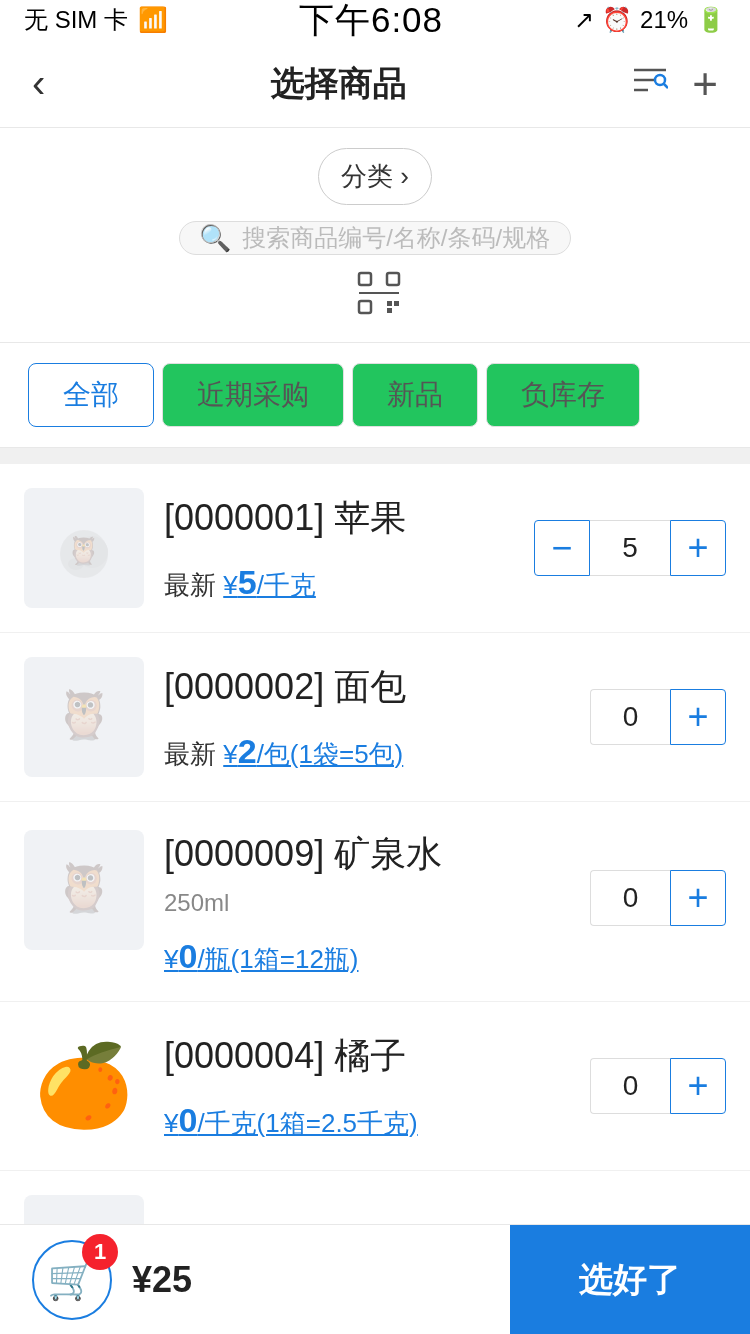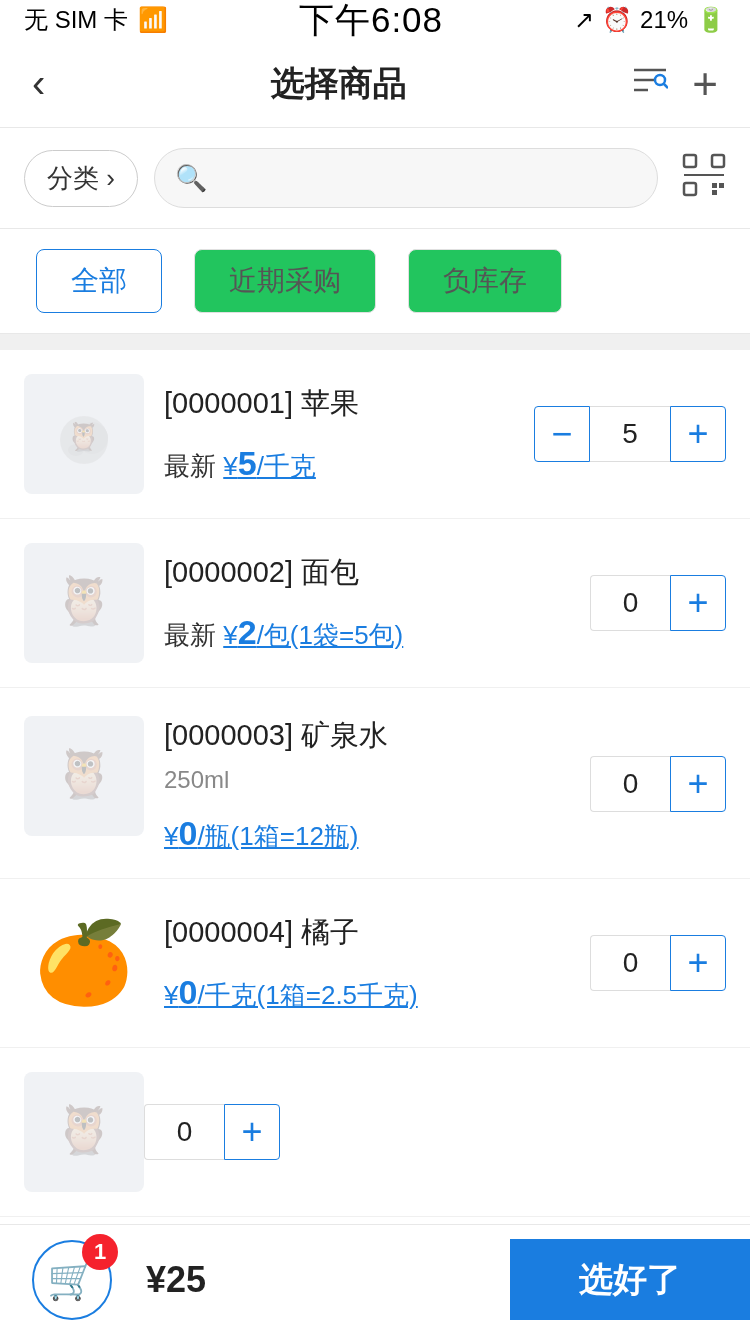--- a/index.html
+++ b/index.html
@@ -45,20 +45,21 @@
     .nav-add-icon { font-size: 40px; color: #555; font-weight: 300; }
 
     
     .filter-row {
       background: #fff;
       padding: 20px 24px;
       display: flex;
       align-items: center;
       gap: 16px;
       border-bottom: 1px solid #e8e8e8;
+      flex-direction: column;
     }
     .category-btn {
       border: 1px solid #ccc;
       border-radius: 30px;
       padding: 10px 22px;
       font-size: 26px;
       color: #333;
       background: #fff;
       white-space: nowrap;
       cursor: pointer;
@@ -75,22 +76,22 @@
       gap: 10px;
     }
     .search-icon { color: #999; font-size: 26px; }
     .search-input-fake { color: #bbb; font-size: 24px; flex: 1; }
     .scan-icon { font-size: 30px; color: #555; margin-left: 8px; }
 
     
     .tabs {
       background: #fff;
       display: flex;
-      padding: 20px 36px;
-      gap: 32px;
+      padding: 20px 28px;
+      gap: 8px;
       border-bottom: 1px solid #e8e8e8;
     }
     .tab-btn {
       padding: 12px 34px;
       border-radius: 8px;
       font-size: 28px;
       cursor: pointer;
       border: 1.5px solid #e0e0e0;
       color: #555;
       background: #22c55e;
@@ -133,21 +134,21 @@
     .product-img svg { width: 72px; height: 72px; opacity: 0.25; }
     .product-img.orange-img {
       background: transparent;
     }
     .orange-emoji { font-size: 80px; line-height: 1; }
 
     .product-info {
       flex: 1;
       padding: 0 20px;
     }
-    .product-name { font-size: 29px; color: #222; font-weight: 500; margin-bottom: 10px; }
+    .product-name { font-size: 36px; color: #222; font-weight: 500; margin-bottom: 10px; }
     .product-spec { font-size: 24px; color: #888; margin-bottom: 8px; }
     .product-price { font-size: 26px; color: #333; margin-top: 20px; }
     .price-highlight { color: #1a7de0; font-size: 34px; font-weight: 700; }
     .price-underline { text-decoration: underline; color: #1a7de0; }
 
     .product-qty {
       display: flex;
       align-items: center;
       gap: 0;
       flex-shrink: 0;
@@ -247,25 +248,25 @@
       font-size: 22px;
       display: flex;
       align-items: center;
       justify-content: center;
       font-weight: 700;
     }
     .cart-total {
       font-size: 36px;
       font-weight: 700;
       color: #222;
-      margin-left: 34px;
+      margin-left: 20px;
     }
     .confirm-btn {
       width: 240px;
-      height: 81px;
+      height: 110px;
       background: #1a7de0;
       color: #fff;
       font-size: 34px;
       font-weight: 600;
       display: flex;
       align-items: center;
       justify-content: center;
       cursor: pointer;
       border: none;
       flex-shrink: 0;
@@ -302,37 +303,39 @@
       </svg>
     </span>
     <span class="nav-add-icon" style="font-size:44px;color:#555;font-weight:300;">+</span>
   </div>
 </div>
 
 <div class="filter-row">
   <button class="category-btn">分类 ›</button>
   <div class="search-bar">
     <span class="search-icon">🔍</span>
+    <span class="search-input-fake">搜索商品编号/名称/条码/规格</span>
   </div>
   <span class="scan-icon">
     <svg width="44" height="44" viewBox="0 0 44 44">
       <rect x="2" y="2" width="12" height="12" rx="2" fill="none" stroke="#555" stroke-width="2.5"></rect>
       <rect x="30" y="2" width="12" height="12" rx="2" fill="none" stroke="#555" stroke-width="2.5"></rect>
       <rect x="2" y="30" width="12" height="12" rx="2" fill="none" stroke="#555" stroke-width="2.5"></rect>
       <line x1="2" y1="22" x2="42" y2="22" stroke="#555" stroke-width="2"></line>
       <rect x="30" y="30" width="5" height="5" fill="#555"></rect>
       <rect x="37" y="30" width="5" height="5" fill="#555"></rect>
       <rect x="30" y="37" width="5" height="5" fill="#555"></rect>
     </svg>
   </span>
 </div>
 
 <div class="tabs">
   <button class="tab-btn active">全部</button>
   <button class="tab-btn">近期采购</button>
+  <button class="tab-btn">新品</button>
   <button class="tab-btn">负库存</button>
 </div>
 
 <div class="divider"></div>
 
 <div class="product-list">
 
   <div class="product-item">
     <div class="product-img">
       <svg viewBox="0 0 72 72" fill="none">
@@ -377,21 +380,21 @@
     </div>
   </div>
 
   <div class="product-item" style="align-items:flex-start;padding-top:28px;">
     <div class="product-img">
       <svg viewBox="0 0 72 72" fill="none">
         <text x="36" y="50" text-anchor="middle" font-size="48" fill="#c0c0c0">🦉</text>
       </svg>
     </div>
     <div class="product-info">
-      <div class="product-name">[0000003] 矿泉水</div>
+      <div class="product-name">[0000009] 矿泉水</div>
       <div class="product-spec">250ml</div>
       <div class="product-price">
         <span class="price-underline">¥<span class="price-highlight">0</span>/瓶(1箱=12瓶)</span>
       </div>
     </div>
     <div class="product-qty" style="margin-top:40px;">
       <div class="qty-only-plus">
         <input class="qty-only-input" type="text" value="0" style="">
         <button class="qty-btn qty-plus">+</button>
       </div>

